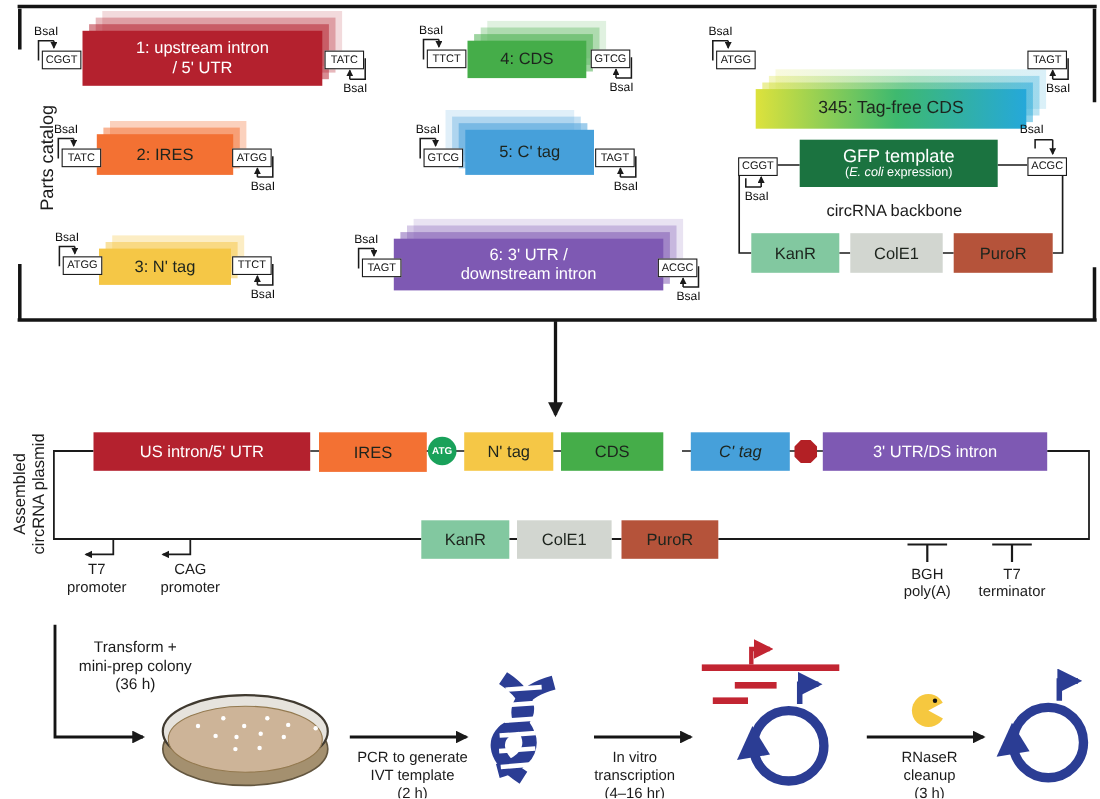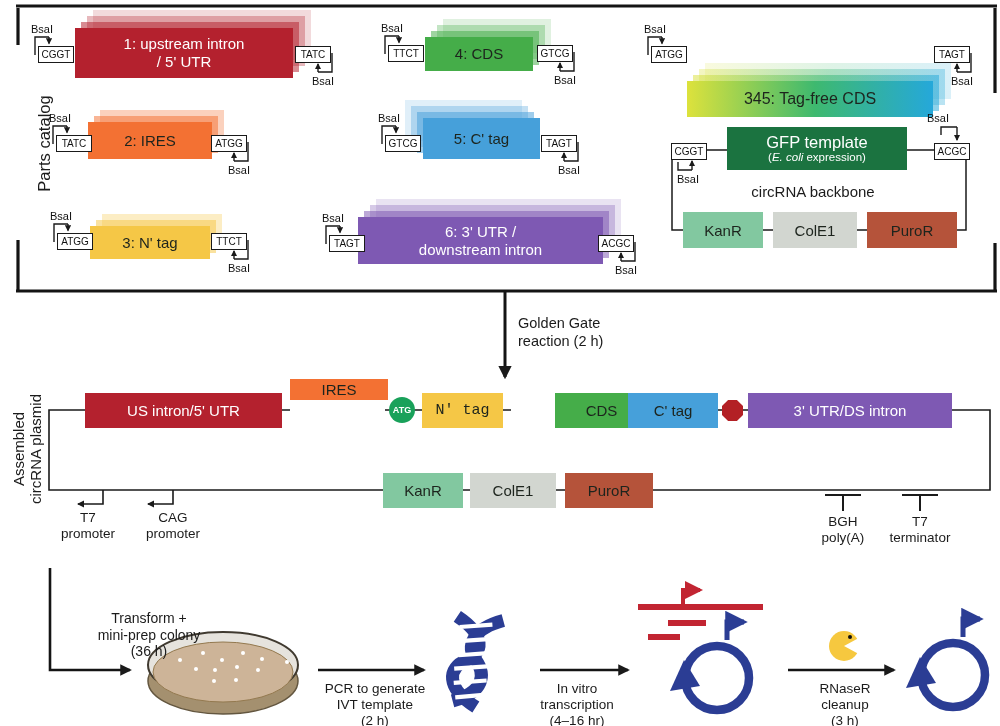--- a/index.html
+++ b/index.html
@@ -245,36 +245,32 @@
 </div>
 <div class="seq" style="left:671px;top:143px;">CGGT</div>
 <div class="seq" style="left:934px;top:143px;">ACGC</div>
 <div class="bsai" style="left:668px;top:173px;">BsaI</div>
 <div class="bsai" style="left:918px;top:112px;">BsaI</div>
 <div class="abs" style="left:733px;top:183px;width:160px;text-align:center;font-size:15px;">circRNA backbone</div>
 <div class="el dark" style="left:683px;top:212px;width:80px;height:36px;--c:#82c8a0;">KanR</div>
 <div class="el dark" style="left:773px;top:212px;width:84px;height:36px;--c:#d2d6d0;">ColE1</div>
 <div class="el dark" style="left:867px;top:212px;width:90px;height:36px;--c:#b5533a;">PuroR</div>
 
-<div class="abs" style="left:518px;top:314px;width:130px;font-size:14.5px;line-height:18px;">
-  <div>Golden Gate</div>
-      <div>reaction (2 h)</div>
-</div>
 
 <div class="vlabel" style="left:-48px;top:432px;width:150px;font-size:15px;line-height:17px;">
   <div>Assembled</div>
       <div>circRNA plasmid</div>
 </div>
 
 <div class="el light" style="left:85px;top:393px;width:197px;height:35px;--c:#b4212e;">US intron/5' UTR</div>
-<div class="el dark" style="left:290px;top:379px;width:98px;height:21px;--c:#f37133;">IRES</div>
+<div class="el dark" style="left:290px;top:393px;width:98px;height:36px;--c:#f37133;">IRES</div>
 <div class="atg" style="left:389px;top:397px;background:#19a15a;">ATG</div>
-<div class="el dark" style="left:422px;top:393px;width:81px;height:35px;font-family:Liberation Mono, monospace;--c:#f5c746;">N' tag</div>
-<div class="el dark" style="left:510px;top:393px;width:93px;height:35px;margin-left:45px;--c:#45ad49;">CDS</div>
-<div class="el dark" style="left:628px;top:393px;width:90px;height:35px;--c:#46a0da;">C' tag</div>
+<div class="el dark" style="left:422px;top:393px;width:81px;height:35px;--c:#f5c746;">N' tag</div>
+<div class="el dark" style="left:510px;top:393px;width:93px;height:35px;--c:#45ad49;">CDS</div>
+<div class="el dark" style="left:628px;top:393px;width:90px;height:35px;font-style:italic;--c:#46a0da;">C' tag</div>
 <div class="oct" style="left:722px;top:400px;background:#b32025;"></div>
 <div class="el light" style="left:748px;top:393px;width:204px;height:35px;--c:#7e59b3;">3' UTR/DS intron</div>
 
 <div class="el dark" style="left:383px;top:473px;width:80px;height:35px;--c:#82c8a0;">KanR</div>
 <div class="el dark" style="left:470px;top:473px;width:86px;height:35px;--c:#d2d6d0;">ColE1</div>
 <div class="el dark" style="left:565px;top:473px;width:88px;height:35px;--c:#b5533a;">PuroR</div>
 
 <div class="note" style="left:48px;top:510px;width:80px;">
   <div>T7</div>
       <div>promoter</div>
@@ -285,21 +281,21 @@
 </div>
 <div class="note" style="left:803px;top:514px;width:80px;">
   <div>BGH</div>
       <div>poly(A)</div>
 </div>
 <div class="note" style="left:876px;top:514px;width:88px;">
   <div>T7</div>
       <div>terminator</div>
 </div>
 
-<div class="note" style="left:53px;top:610px;width:140px;font-size:14px;line-height:16.5px;padding-left:26px;">
+<div class="note" style="left:53px;top:580px;width:140px;font-size:14px;line-height:16.5px;">
   <div>Transform +</div>
       <div>mini-prep colony</div>
       <div>(36 h)</div>
 </div>
 <div class="note" style="left:305px;top:681px;width:140px;">
   <div>PCR to generate</div>
       <div>IVT template</div>
       <div>(2 h)</div>
 </div>
 <div class="note" style="left:512px;top:681px;width:130px;">

